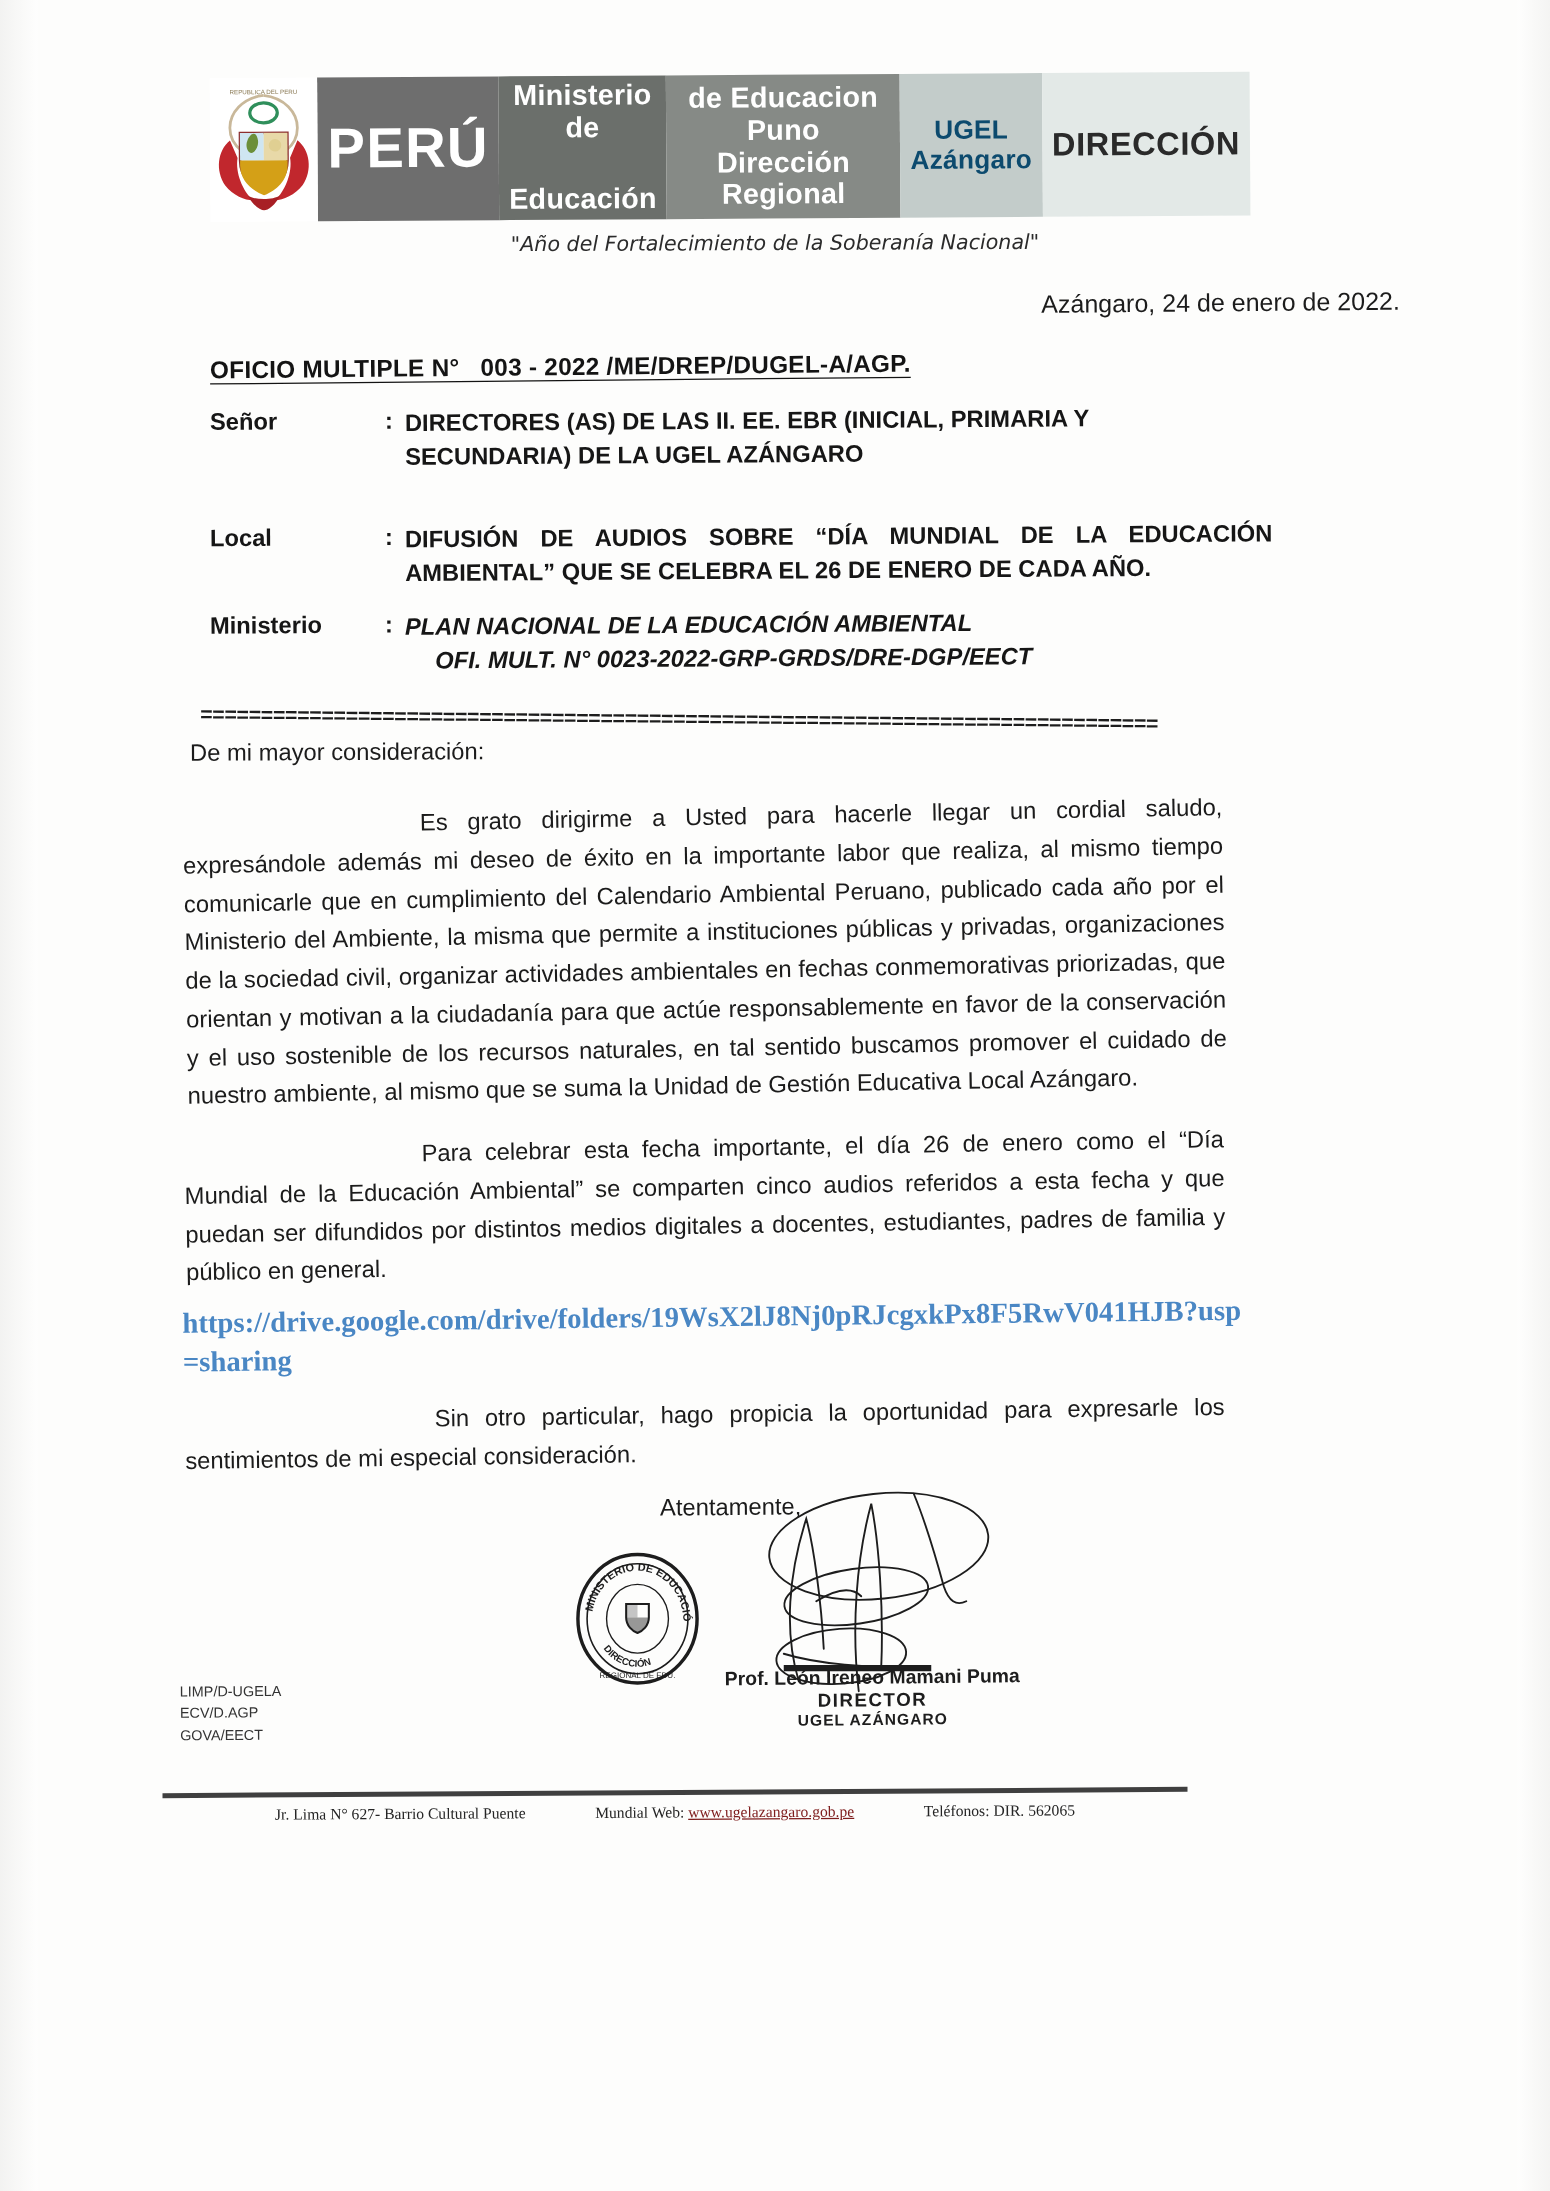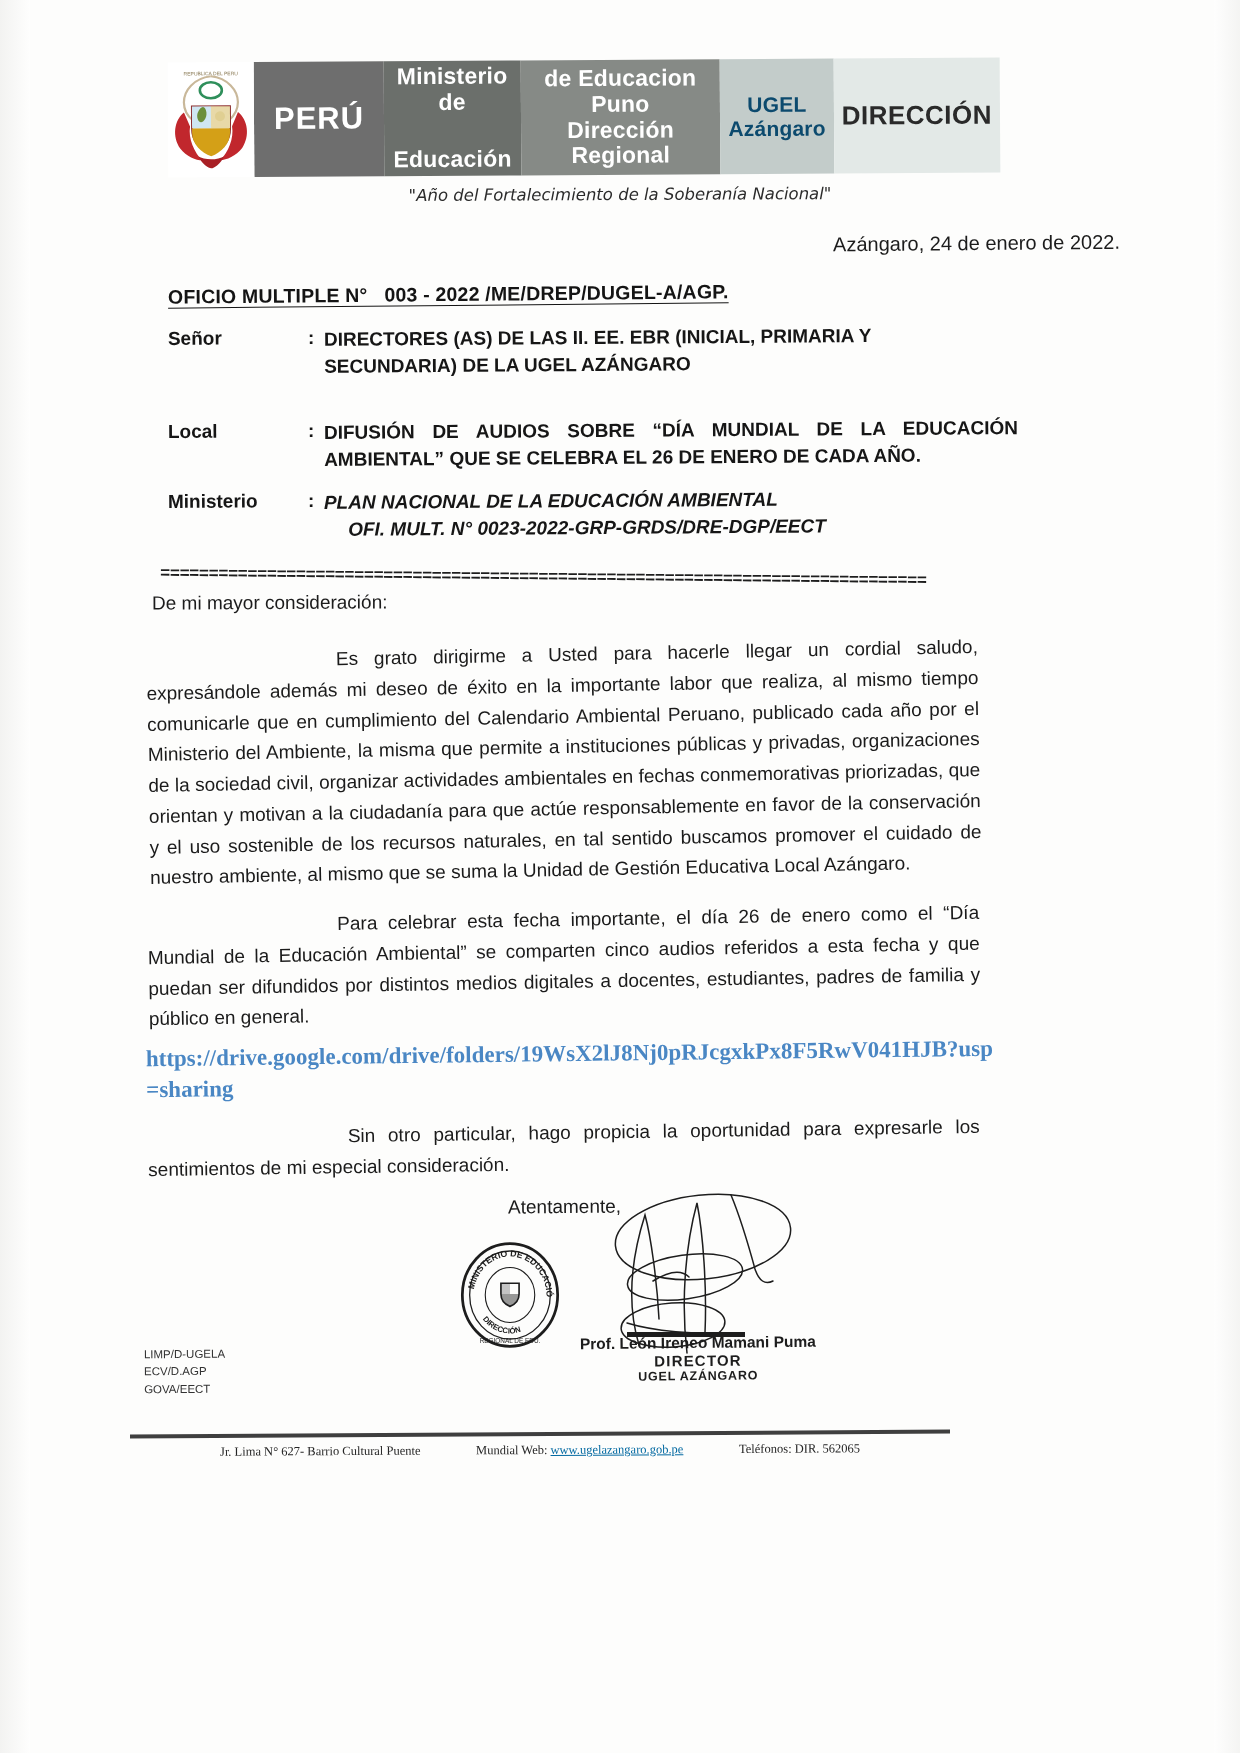--- a/index.html
+++ b/index.html
@@ -52,21 +52,21 @@
     text-align: center;
     color: #ffffff;
     font-weight: bold;
     letter-spacing: 0.2px;
     padding: 0 8px;
     box-sizing: border-box;
     line-height: 1.12;
   }
   .hb-peru {
     background: #6e6e6e;
-    font-size: 31px;
+    font-size: 45px;
     width: 150px;
     letter-spacing: 1px;
     padding-bottom: 0;
   }
   .hb-minedu {
     background: #6b6f6b;
     font-size: 23px;
     width: 158px;
     gap: 32px;
   }
@@ -241,21 +241,21 @@
     font-size: 23px;
     line-height: 1.35;
     color: #4a87c4;
     transform: rotate(-0.7deg);
     word-break: break-all;
   }
 
   
   .atentamente {
     position: absolute;
-    left: 508px;
+    left: 528px;
     top: 1196px;
     font-size: 19px;
     color: #1b1b1b;
     transform: rotate(-0.5deg);
   }
   .sig-area {
     position: absolute;
     left: 430px;
     top: 1185px;
     width: 380px;
@@ -332,21 +332,21 @@
     display: flex;
     justify-content: space-between;
     align-items: baseline;
     font-family: "Liberation Serif", serif;
     font-size: 12.5px;
     color: #252525;
     transform: rotate(-0.3deg);
   }
   .footer .f-web a,
   .footer .f-web .weblink {
-    color: #0369a1;
+    color: #7f1d1d;
     text-decoration: underline;
   }
   .footer .f-item { white-space: nowrap; }
   .footer .f-addr { padding-left: 90px; }
   .footer .f-tel { padding-right: 100px; }
 
   .scan-edge-left {
     position: absolute;
     left: 0; top: 0;
     width: 30px; height: 1753px;

